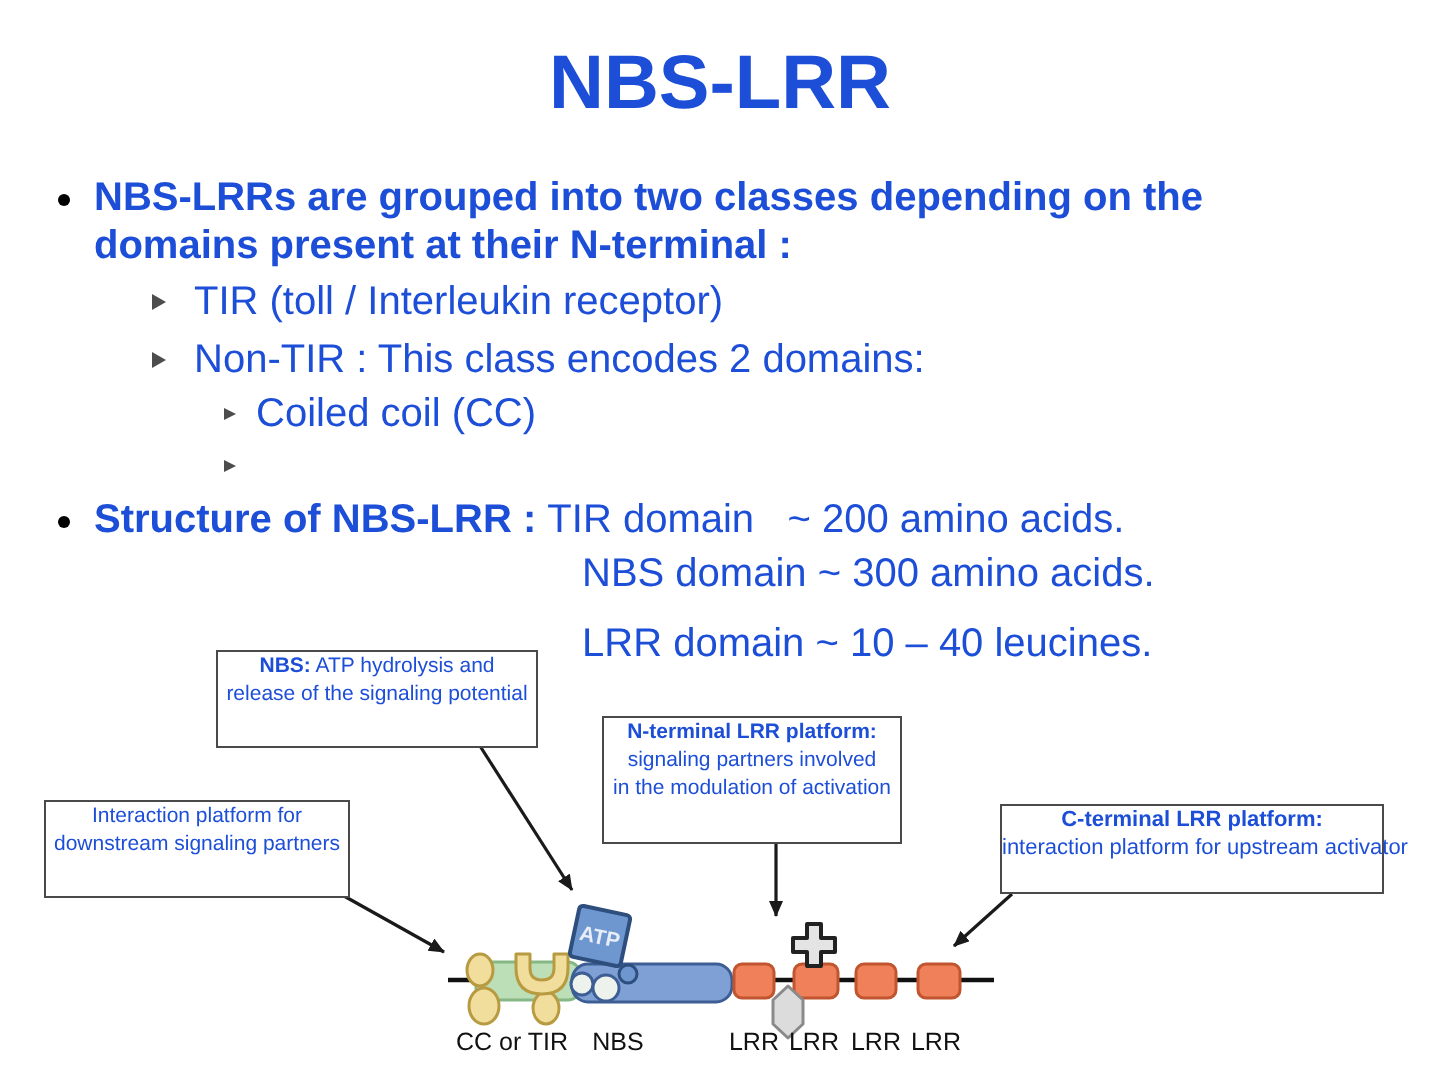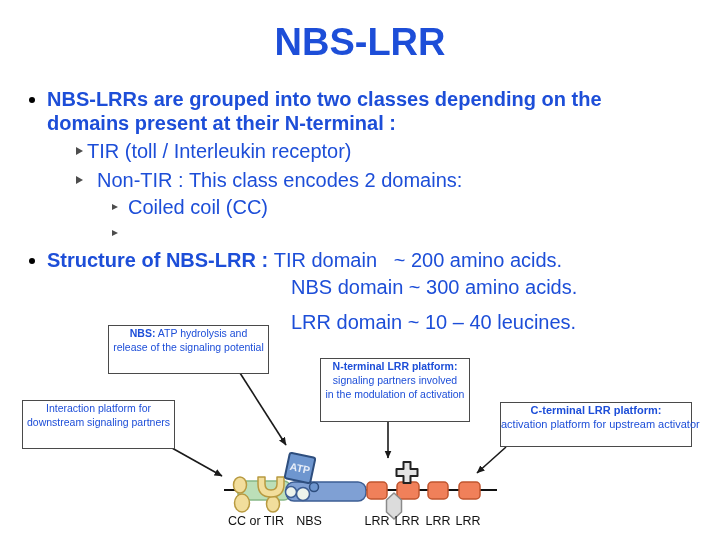--- a/index.html
+++ b/index.html
@@ -27,21 +27,21 @@
 
 <div class="slide">
 
   <div class="title">NBS-LRR</div>
 
   <span class="dot" style="left:29px;top:97px;"></span>
   <div class="line bold" style="left:47px;top:88px;">NBS-LRRs are grouped into two classes depending on the</div>
   <div class="line bold" style="left:47px;top:112px;">domains present at their N-terminal :</div>
 
   <span class="tri" style="left:76px;top:147px;"></span>
-  <div class="line" style="left:87px;top:140px;">TIR (toll / Interleukin receptor)</div>
+  <div class="line" style="left:97px;top:140px;">TIR (toll / Interleukin receptor)</div>
 
   <span class="tri" style="left:76px;top:176px;"></span>
   <div class="line" style="left:97px;top:169px;">Non-TIR : This class encodes 2 domains:</div>
 
   <span class="tri small" style="left:112px;top:204px;"></span>
   <div class="line" style="left:128px;top:196px;">Coiled coil (CC)</div>
 
   <span class="tri small" style="left:112px;top:230px;"></span>
 
   <span class="dot" style="left:29px;top:258px;"></span>
@@ -96,29 +96,29 @@
     <text x="407" y="525" text-anchor="middle" font-size="12.5" fill="#111" font-family="Liberation Sans, sans-serif">LRR</text>
     <text x="438" y="525" text-anchor="middle" font-size="12.5" fill="#111" font-family="Liberation Sans, sans-serif">LRR</text>
     <text x="468" y="525" text-anchor="middle" font-size="12.5" fill="#111" font-family="Liberation Sans, sans-serif">LRR</text>
   </svg>
 
   <div class="callout" style="left:108px;top:325px;width:159px;height:47px;">
     <div class="cl-line"><span class="bold">NBS:</span><span> ATP hydrolysis and</span></div>
     <div class="cl-line">release of the signaling potential</div>
   </div>
 
-  <div class="callout" style="left:320px;top:358px;width:148px;height:62px;">
+  <div class="callout" style="left:301px;top:358px;width:148px;height:62px;">
     <div class="cl-line bold">N-terminal LRR platform:</div>
     <div class="cl-line">signaling partners involved</div>
     <div class="cl-line">in the modulation of activation</div>
   </div>
 
   <div class="callout" style="left:22px;top:400px;width:151px;height:47px;">
     <div class="cl-line">Interaction platform for</div>
     <div class="cl-line">downstream signaling partners</div>
   </div>
 
   <div class="callout cterm" style="left:500px;top:402px;width:190px;height:43px;">
     <div class="cl-line bold">C-terminal LRR platform:</div>
-    <div class="cl-line">activation platform for upstream activator</div>
+    <div class="cl-line">interaction platform for upstream activator</div>
   </div>
 
 </div>
 
 </body></html>

